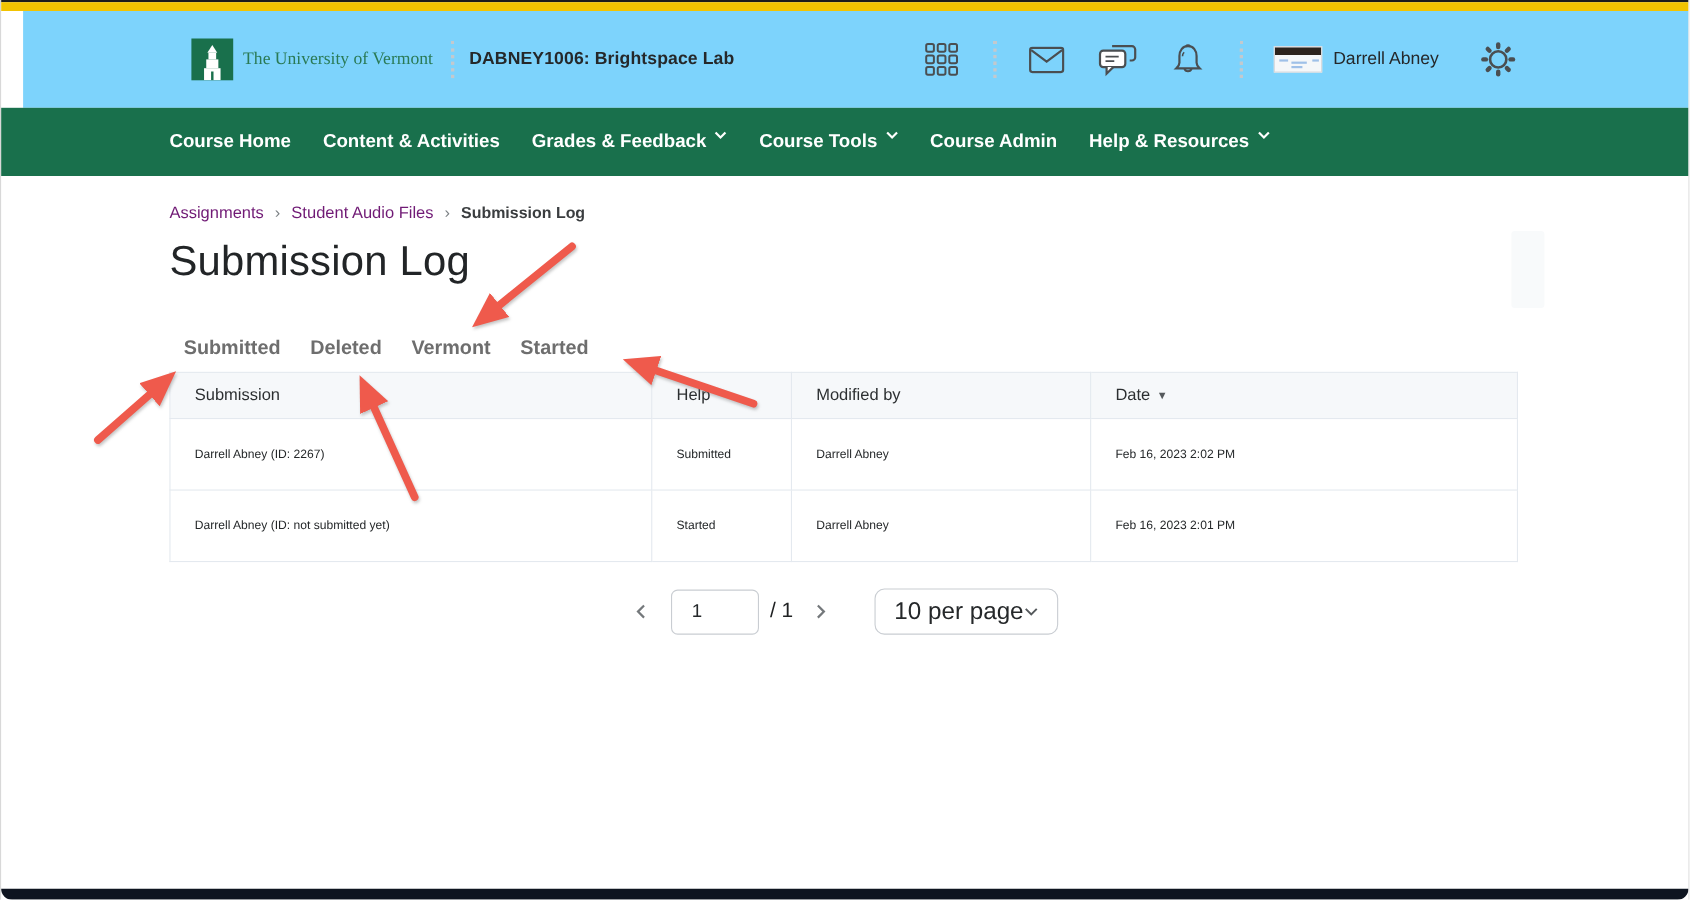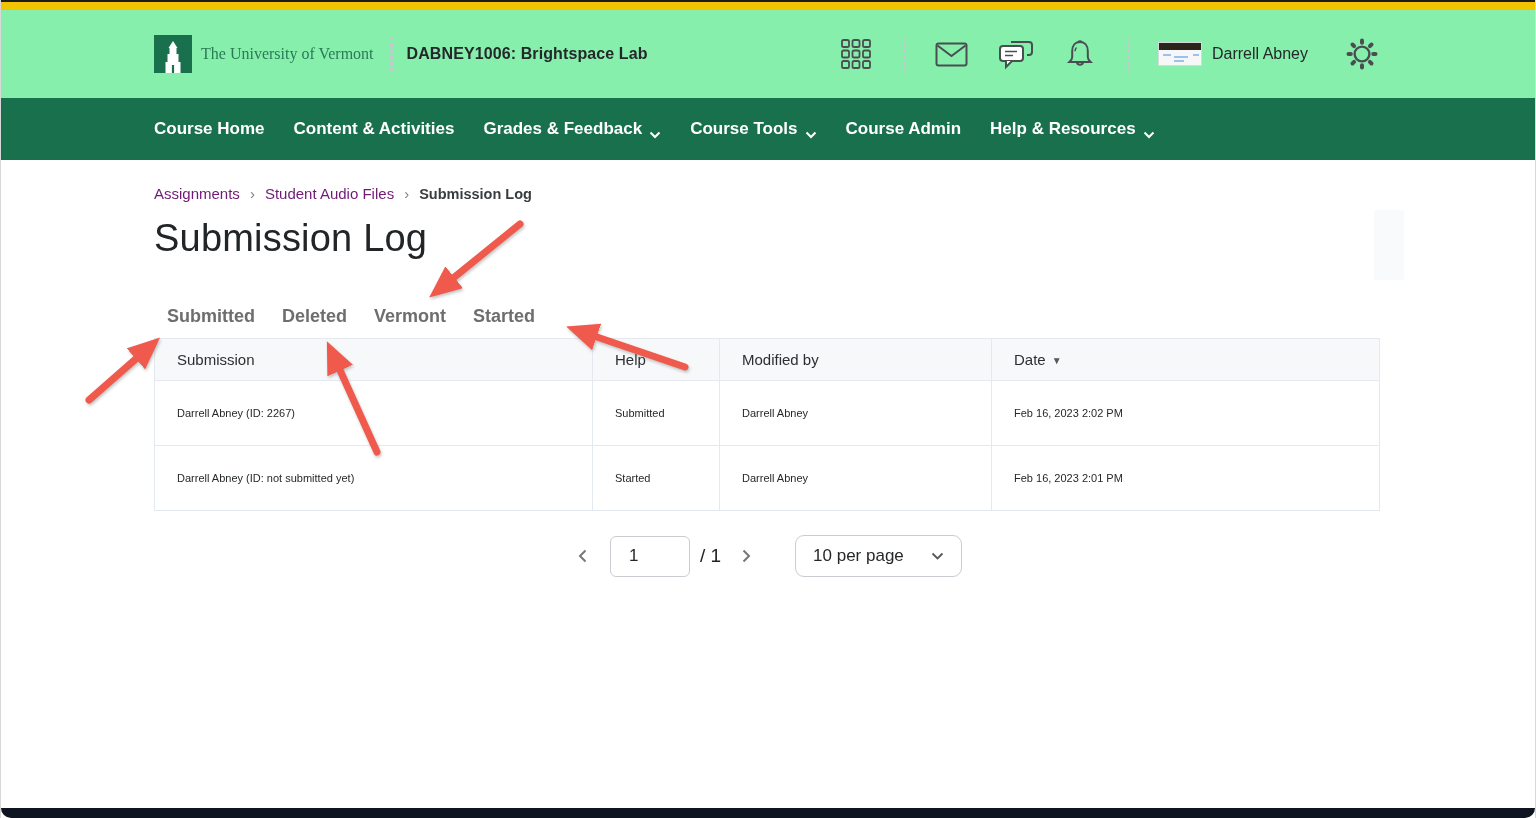--- a/index.html
+++ b/index.html
@@ -7,37 +7,37 @@
   body { font-family:"Liberation Sans","DejaVu Sans",sans-serif; background:#fff; }
 
   .window { position:relative; width:1536px; height:818px; background:#fff; overflow:hidden;
             border-left:1px solid #d8d8d8; border-right:1px solid #d8d8d8; }
 
   
   .top-edge { height:2px; background:#1c1c1c; }
   .top-accent { height:8px; background:#F2C301; }
 
   
-  .minibar { height:88px; background:#86efac; display:flex; align-items:center;
-             justify-content:space-between; padding:0 156px 0 153px; }
+  .minibar { height:88px; background:#7dd3fc; display:flex; align-items:center;
+             justify-content:space-between; padding:0 156px 0 153px;margin-left:20px; }
   .mb-left { display:flex; align-items:center; }
   .uvm-logo { width:38px; height:38px; background:#19704C; display:flex; align-items:flex-end; justify-content:center; }
   .institution { font-family:"Liberation Serif","DejaVu Serif",serif; color:#2a7a55; font-size:16px; margin-left:9px; }
   .dotted-sep { width:0; height:34px; border-left:3px dotted #c3c9ce; margin:0 14px 0 16px; }
   .course-title { font-size:16px; font-weight:700; color:#25282a; letter-spacing:.1px; }
   .mb-right { display:flex; align-items:center; }
   .icon-btn { background:none; border:none; padding:0; margin:0 15px; cursor:pointer; display:flex; align-items:center; }
   .avatar-thumb { width:44px; height:24px; border:1px solid #d6d9dc; background:#f5f7f9; margin:0 10px 0 14px; position:relative; overflow:hidden; }
   .avatar-thumb .bar { height:7px; background:#2c231d; }
   .avatar-thumb .ln { position:absolute; background:#9fc0e8; height:2px; }
   .user-name { font-size:16px; color:#25282a; margin-right:22px; }
 
   
   .navbar { height:62px; background:#19704C; display:flex; align-items:center; padding:0 153px; }
-  .nav-item { display:flex; align-items:flex-end; color:#fff; font-size:17px; font-weight:700;
+  .nav-item { display:flex; align-items:flex-start; color:#fff; font-size:17px; font-weight:700;
               margin-right:29px; cursor:pointer; white-space:nowrap; }
   .nav-item .chev { margin-left:7px; display:flex; align-items:center; }
 
   
   .content { padding:25px 155px 0 153px; position:relative; }
   .breadcrumb { display:flex; align-items:center; font-size:15px; }
   .crumb-link { color:#701a75; text-decoration:none; cursor:pointer; }
   .crumb-current { color:#3a3d3f; font-weight:700; font-size:14.5px; }
   .crumb-sep { color:#7b8084; margin:0 10px; font-size:15px; }
 
@@ -54,21 +54,21 @@
   table.log td { height:65px; font-size:11px; color:#25282a; background:#fff; }
   .sort-tri { display:inline-block; margin-left:6px; font-size:10px; color:#55595c; transform:translateY(-1px); }
 
   .pagination { display:flex; align-items:center; justify-content:center; margin-top:24px; }
   .pg-chev { background:none; border:none; cursor:pointer; display:flex; align-items:center; padding:4px; }
   .page-input { width:80px; height:41px; border:1px solid #c9cdd2; border-radius:6px; font-size:17px;
                 color:#25282a; padding-left:18px; margin:0 10px 0 16px; font-family:inherit; }
   .page-total { font-size:19px; color:#202223; margin-right:14px; }
   .per-page { width:167px; height:42px; border:1px solid #c9cdd2; border-radius:9px; background:#fff;
               display:flex; align-items:center; justify-content:space-between; padding:0 17px;
-              font-size:17px; color:#25282a; margin-left:38px; cursor:pointer; }
+              font-size:22px; color:#25282a; margin-left:38px; cursor:pointer; }
 
   
   .arrows { position:absolute; inset:0; width:1536px; height:818px; pointer-events:none; z-index:40;
             filter:drop-shadow(1px 2px 1.5px rgba(90,90,90,.35)); }
 
   .scroll-thumb { position:absolute; top:210px; right:131px; width:30px; height:70px; background:#f8fafb; border-radius:3px; }
 
   .bottom-bar { position:absolute; left:0; right:0; bottom:0; height:10px; background:#0e1420;
                 border-radius:0 0 11px 11px; }
 </style>

